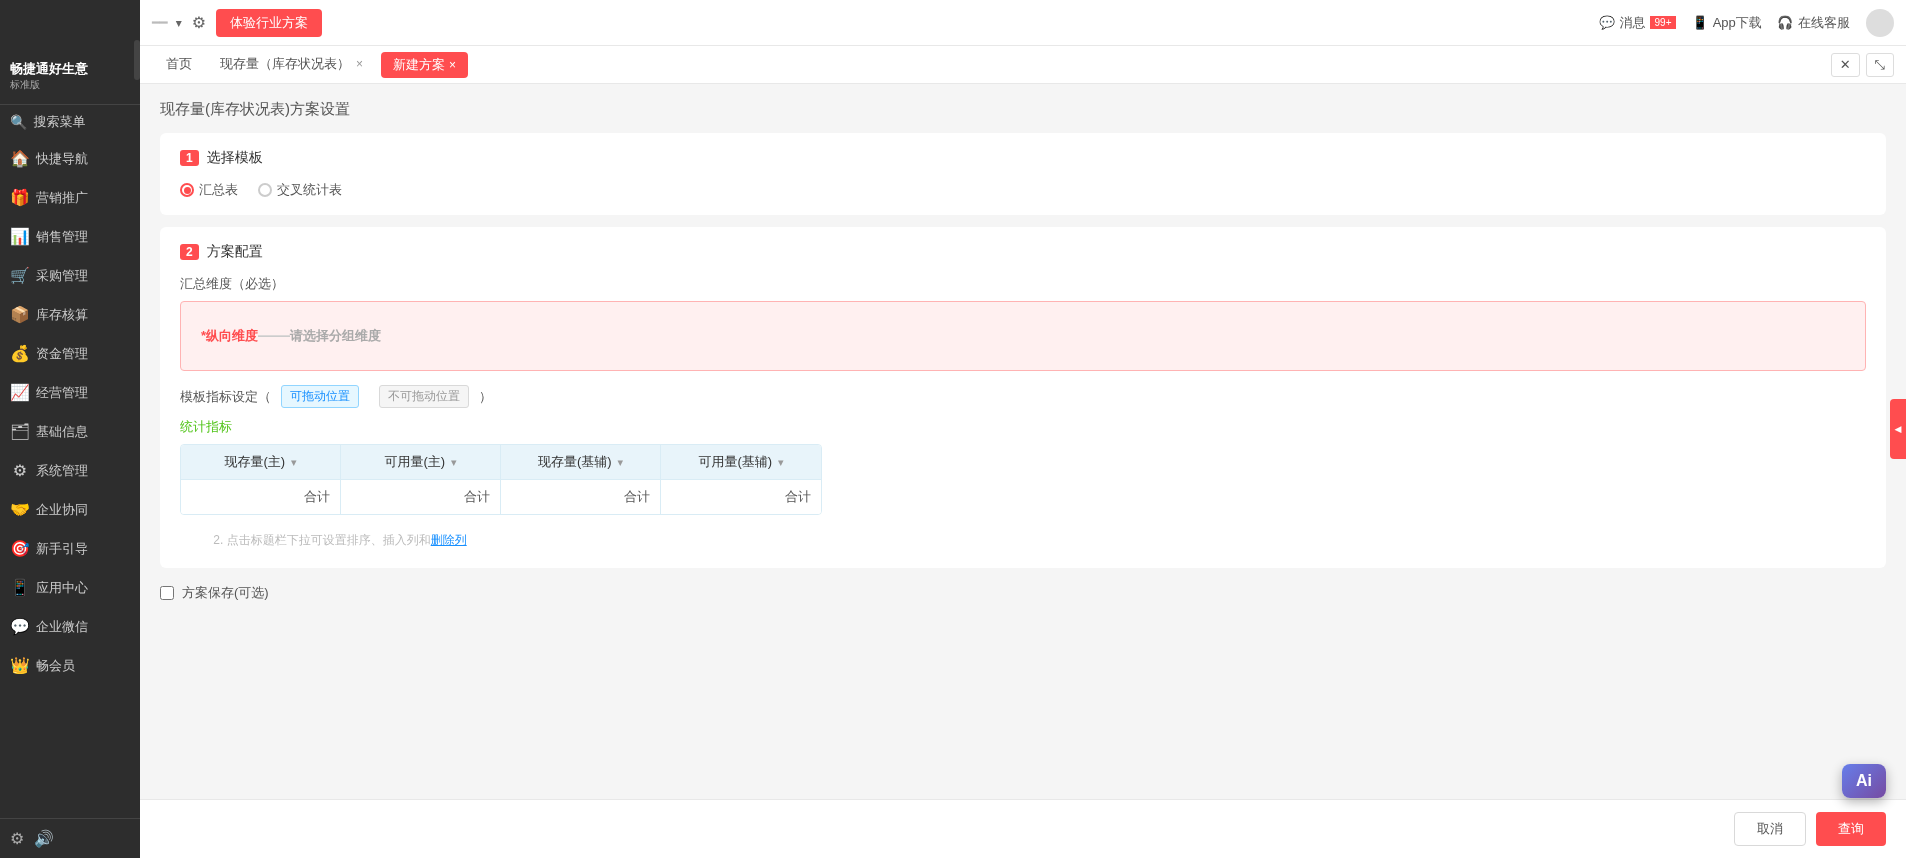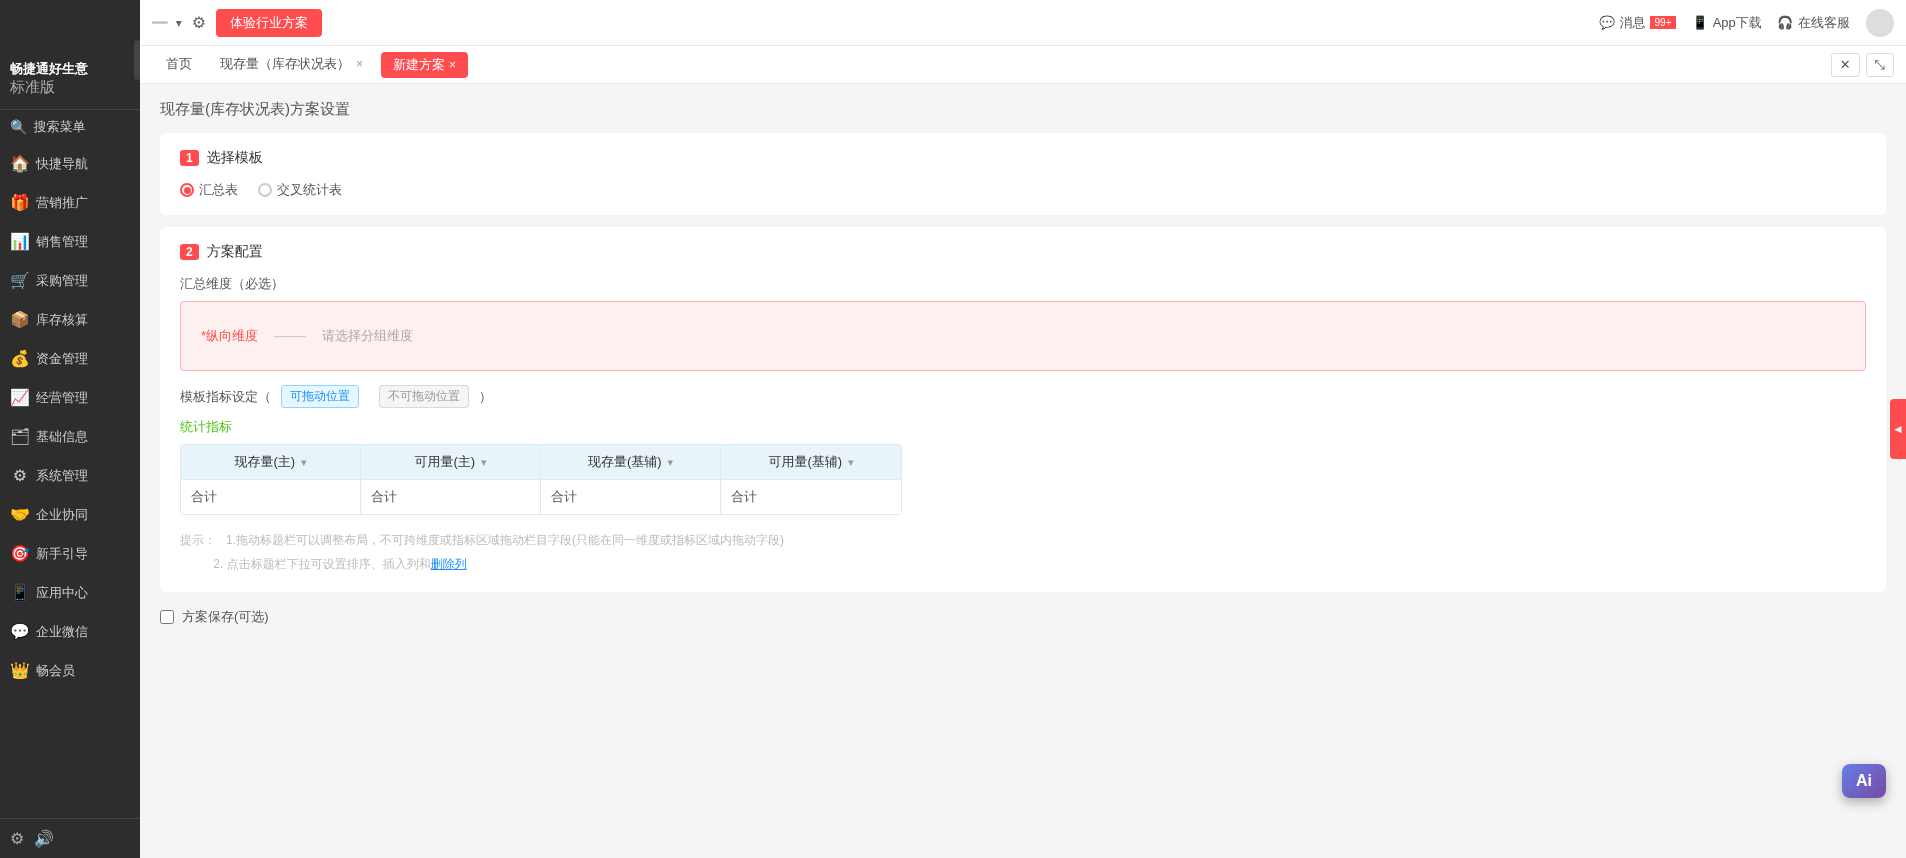--- a/index.html
+++ b/index.html
@@ -13,21 +13,21 @@
       display: flex;
       flex-direction: column;
       height: 100%;
       flex-shrink: 0;
     }
     .sidebar-logo {
       padding: 12px 10px;
       border-bottom: 1px solid #444;
     }
     .sidebar-logo-title { color: #fff; font-size: 13px; font-weight: bold; margin-top: 48px; }
-    .sidebar-logo-sub { color: #aaa; font-size: 15px; }
+    .sidebar-logo-sub { color: #aaa; font-size: 10px; }
 
     .sidebar-search {
       display: flex; align-items: center; padding: 8px 10px; cursor: pointer; color: #ccc;
     }
     .sidebar-search-icon { margin-right: 6px; font-size: 14px; }
 
     .sidebar-item {
       display: flex; align-items: center; padding: 10px 10px; cursor: pointer; color: #ccc; font-size: 13px;
     }
     .sidebar-item-icon { width: 20px; margin-right: 6px; text-align: center; font-size: 16px; }
@@ -142,22 +142,23 @@
       content: ''; width: 7px; height: 7px; border-radius: 50%; background: #ff4d4f;
     }
 
     
     .required-star { color: #ff4d4f; }
 
     
     .dimension-label { font-size: 13px; color: #555; margin-bottom: 8px; }
     .dimension-box {
       background: #fff0f0; border: 1px solid #ffb3b3; border-radius: 4px;
-      padding: 20px; display: flex; align-items: center; gap: 16px;
+      padding: 20px; display: flex; align-items: center; 
       min-height: 70px;
+      font-weight: bold;
     }
     .dimension-required { color: #ff4d4f; font-size: 13px; }
     .dimension-dash { color: #ccc; font-size: 16px; }
     .dimension-placeholder { color: #aaa; font-size: 13px; text-align: right; }
 
     
     .template-settings { display: flex; align-items: center; gap: 10px; margin: 14px 0 10px 0; font-size: 13px; color: #555; }
     .drag-badge {
       background: #e6f7ff; border: 1px solid #91d5ff; border-radius: 3px;
       padding: 2px 8px; font-size: 12px; color: #1890ff;
@@ -174,21 +175,21 @@
     .stats-table {
       border: 1px solid #d9ecf5; border-radius: 4px; overflow: hidden; display: inline-block;
     }
     .stats-table-header {
       display: flex; background: #e8f4fa;
     }
     .stats-table-body {
       display: flex; background: #fff;
     }
     .stats-col {
-      width: 180px; border-right: 1px solid #d9ecf5; text-align: left;
+      width: 160px; border-right: 1px solid #d9ecf5; text-align: right;
     }
     .stats-col:last-child { border-right: none; }
     .stats-col-header {
       padding: 8px 10px; display: flex; align-items: center; justify-content: center; gap: 6px;
       font-size: 13px; color: #333; border-bottom: 1px solid #d9ecf5;
     }
     .stats-col-body {
       padding: 8px 10px; font-size: 13px; color: #555;
     }
     .dropdown-arrow { color: #999; cursor: pointer; font-size: 11px; }
@@ -454,30 +455,33 @@
             <div class="stats-col-body">合计</div>
           </div>
           <div class="stats-col">
             <div class="stats-col-body">合计</div>
           </div>
         </div>
       </div>
 
       
       <div class="tips">
-        <div>提示：&nbsp;&nbsp;&nbsp;1.拖动标题栏可以调整布局，不可跨维度或指标区域拖动栏目字段(只能在同一维度或指标区域内拖动字段)</div>
         <div>&nbsp;&nbsp;&nbsp;&nbsp;&nbsp;&nbsp;&nbsp;&nbsp;&nbsp;&nbsp;2. 点击标题栏下拉可设置排序、插入列和<span style="color:#1890ff;text-decoration:underline;cursor:pointer;">删除列</span></div>
       </div>
     </div>
 
     <div class="save-area">
       <input type="checkbox" class="save-checkbox" style="">
       <span class="save-label">方案保存(可选)</span>
     </div>
   </div>
 
+  <div class="bottom-buttons">
+    <button class="btn-cancel">取消</button>
+    <button class="btn-query">查询</button>
+  </div>
 </div>
 
 <div class="right-edge">
   <span style="writing-mode:vertical-rl; font-size:9px;">◀</span>
 </div>
 
 <div class="ai-badge">Ai</div>
 
 </body></html>

